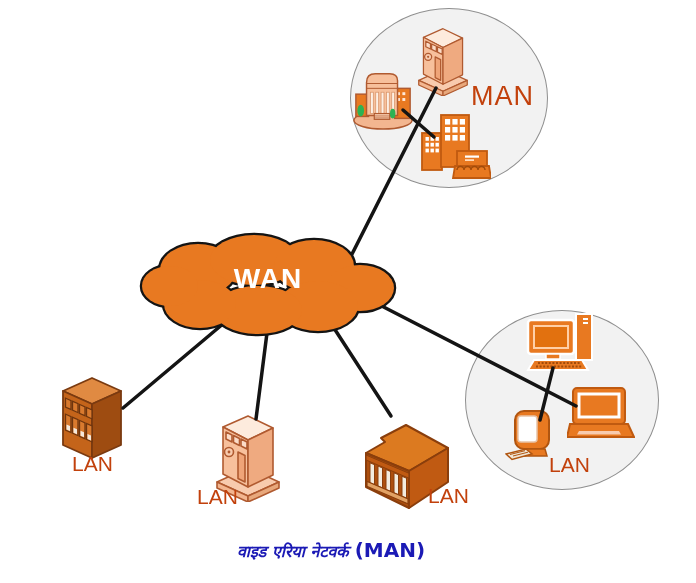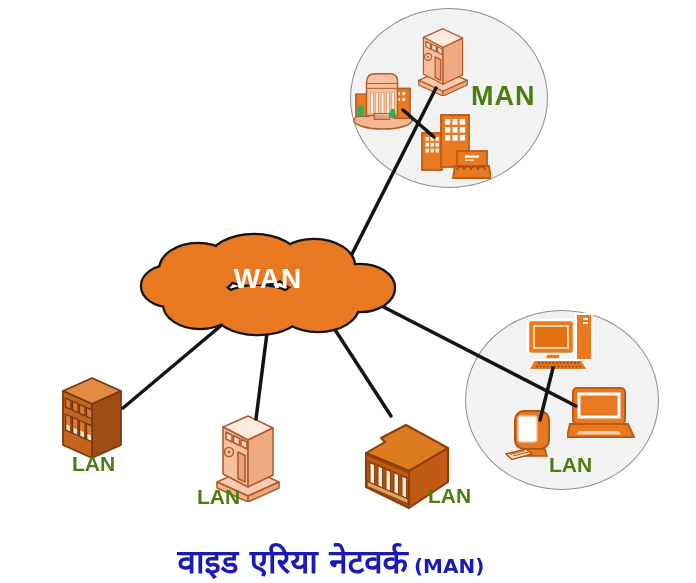--- a/index.html
+++ b/index.html
@@ -4,29 +4,29 @@
 <style>
   html,body{margin:0;padding:0;background:#fff;}
   .canvas{position:relative;width:696px;height:583px;background:#ffffff;overflow:hidden;
           font-family:"Liberation Sans","DejaVu Sans",sans-serif;}
   .abs{position:absolute;}
   .area-circle{position:absolute;background:#F2F2F2;border:1.5px solid #8F8F8F;border-radius:50%;}
   .lines-layer{position:absolute;left:0;top:0;width:696px;height:583px;pointer-events:none;}
   .cloud-wrap{position:absolute;left:136px;top:228px;width:264px;height:114px;}
   .wan-label{position:absolute;left:200px;top:263px;width:136px;text-align:center;
              font-size:28px;font-weight:bold;color:#ffffff;letter-spacing:1px;}
-  .net-label{position:absolute;font-weight:bold;color:#4d7c0f;}
+  .net-label{position:absolute;font-weight:normal;color:#c2410c;}
   .man-label{left:471px;top:81px;font-size:27px;letter-spacing:1px;}
   .lan-l{left:72px;top:452px;font-size:21px;}
   .lan-m{left:197px;top:485px;font-size:21px;}
   .lan-r{left:428px;top:484px;font-size:21px;}
   .lan-c{left:549px;top:453px;font-size:21px;}
   .caption{position:absolute;left:331px;top:538px;transform:translateX(-50%);
            white-space:nowrap;color:#1B1AB5;font-weight:bold;font-family:"DejaVu Sans","Liberation Sans",sans-serif;}
-  .caption .hi{font-size:33px;}
+  .caption .hi{font-size:16px;font-style:italic;}
   .caption .sx{font-size:20px;margin-left:6px;text-align:center;}
   svg{display:block;}
 </style>
 </head>
 <body>
 
 <div class="canvas">
 
   <div class="area-circle" style="left:350px;top:8px;width:196px;height:178px;"></div>
   <div class="area-circle" style="left:465px;top:310px;width:192px;height:178px;"></div>

